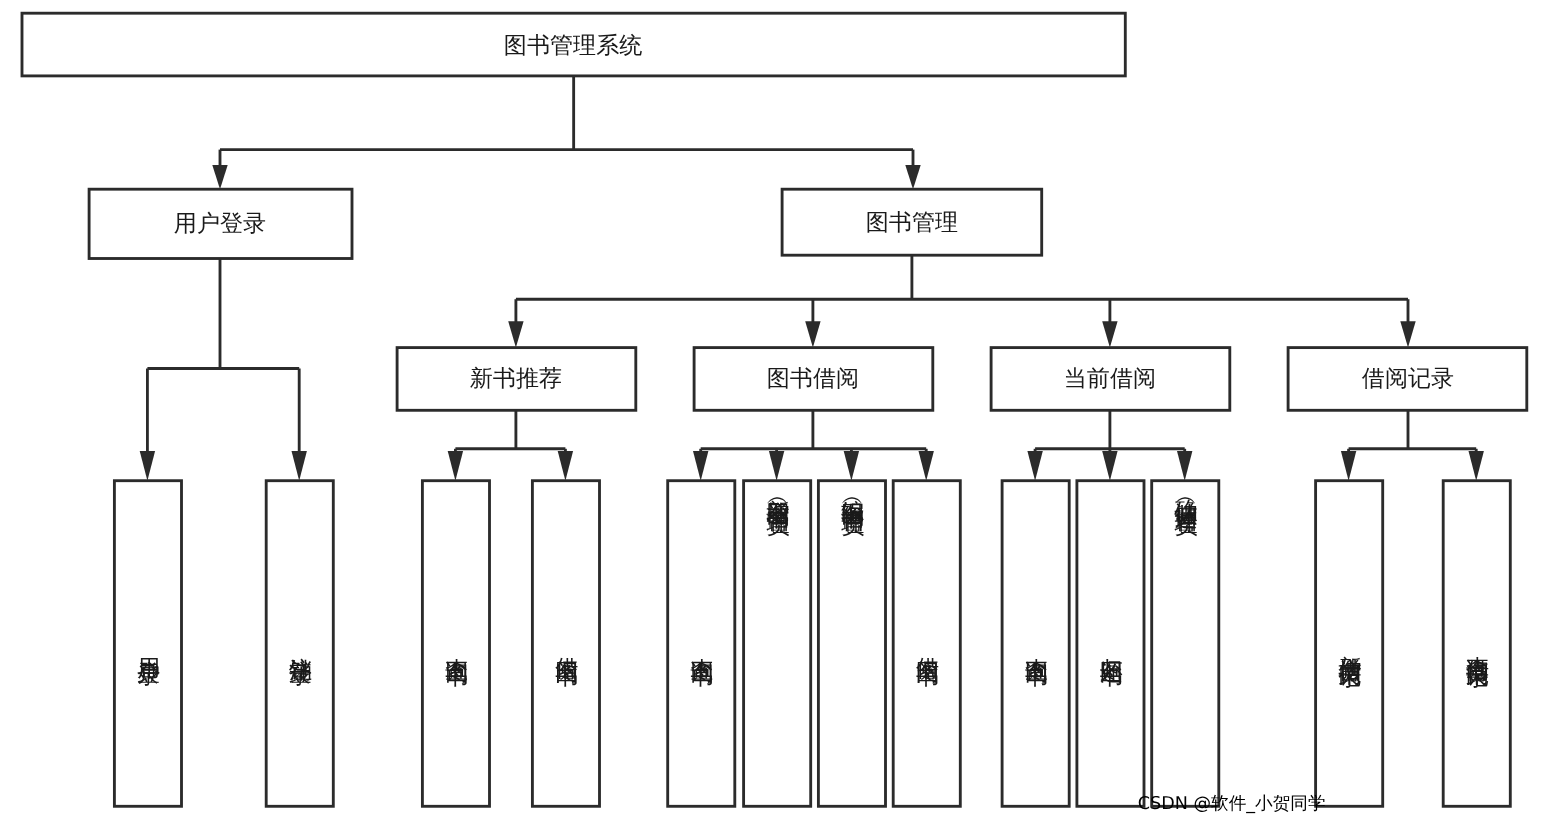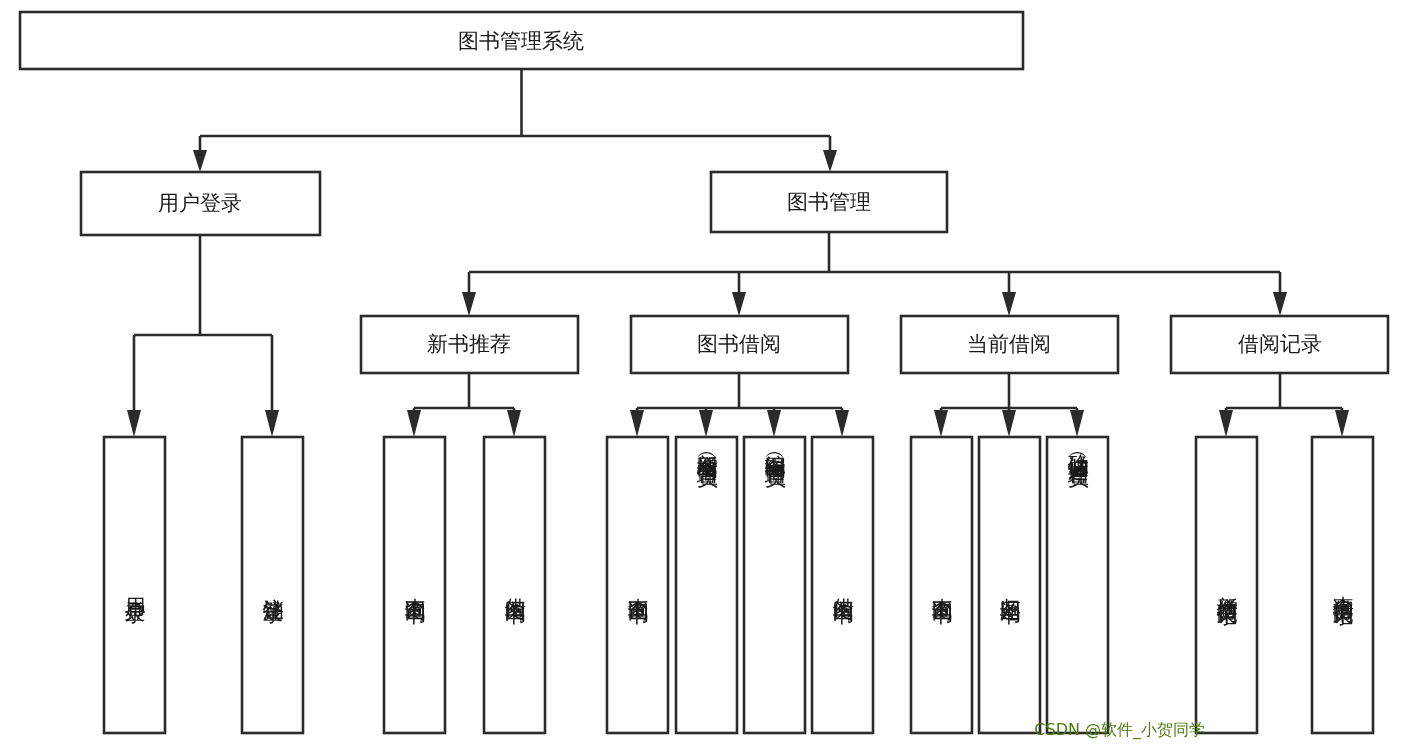--- a/index.html
+++ b/index.html
@@ -65,21 +65,21 @@
     color: #1a1a1a;
     white-space: nowrap;
     text-align: center;
   }
   .watermark {
     position: absolute;
     right: 8px;
     bottom: 6px;
     font-family: "DejaVu Sans", "Liberation Sans", sans-serif;
     font-size: 16px;
-    color: #4d7c0f;
+    color: #000000;
     white-space: nowrap;
   }
 </style>
 </head>
 <body>
 
 <div id="diagram-root">
 
   <svg class="diagram-canvas" viewBox="0 0 1405 747">
 

